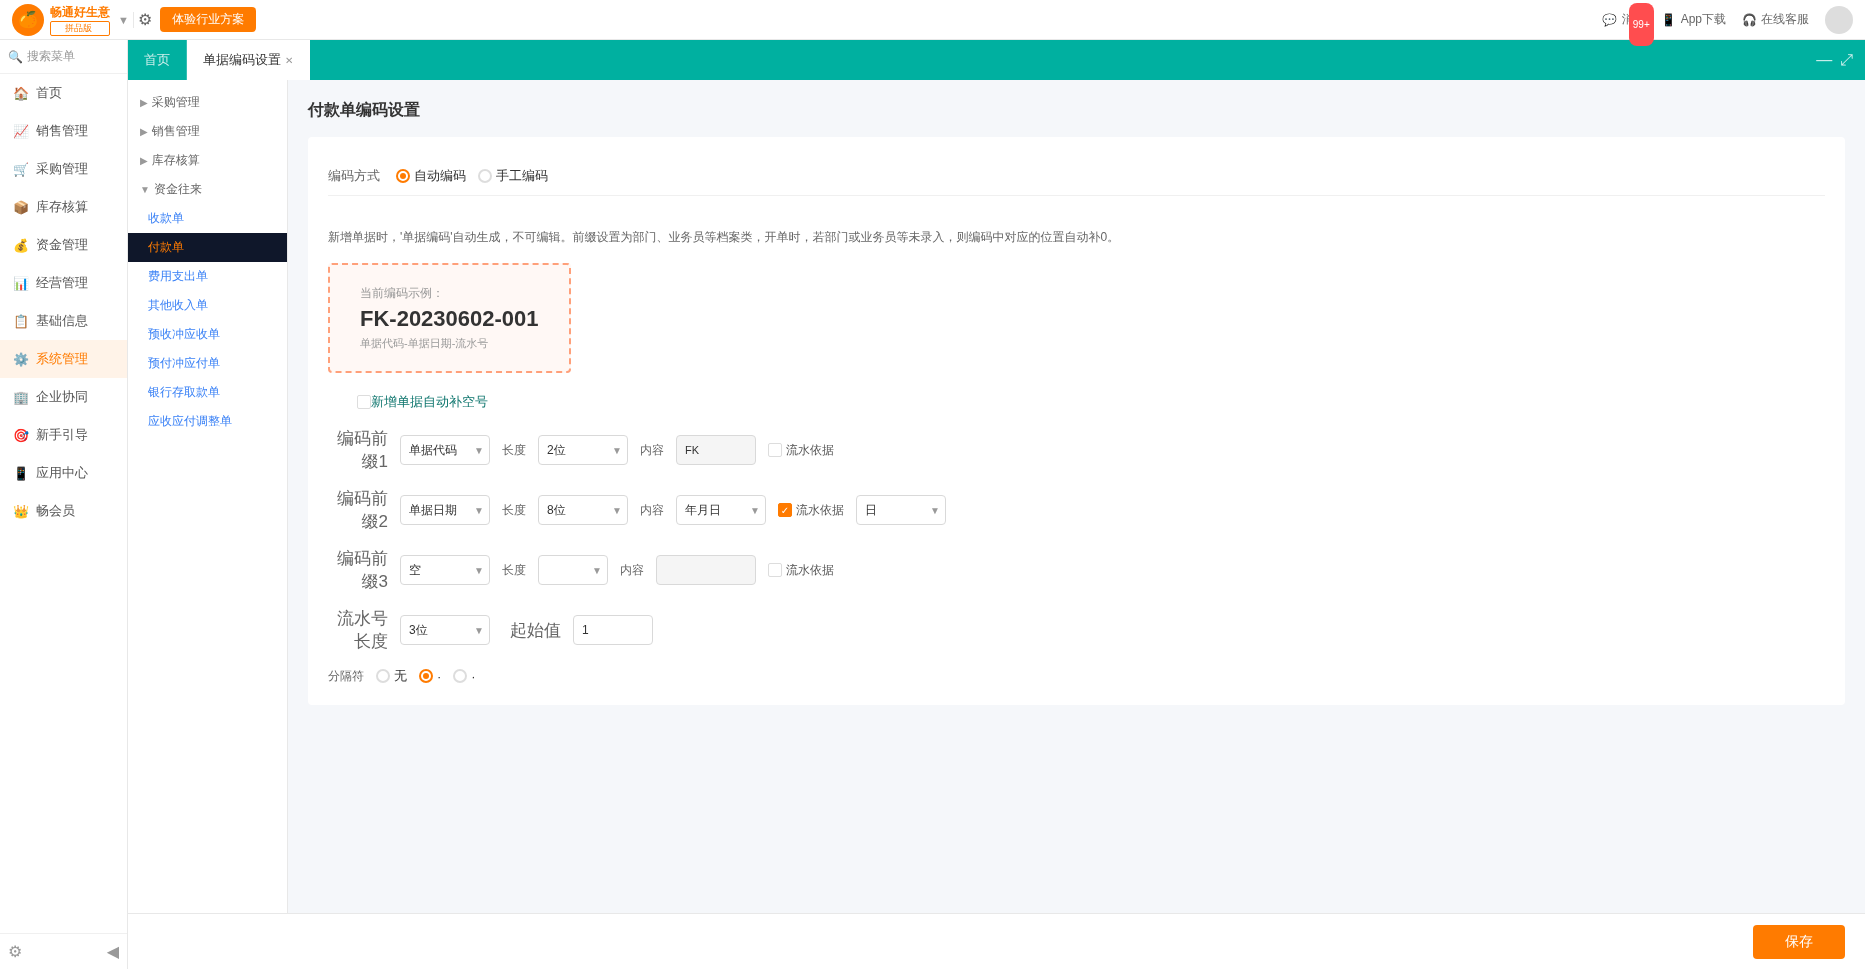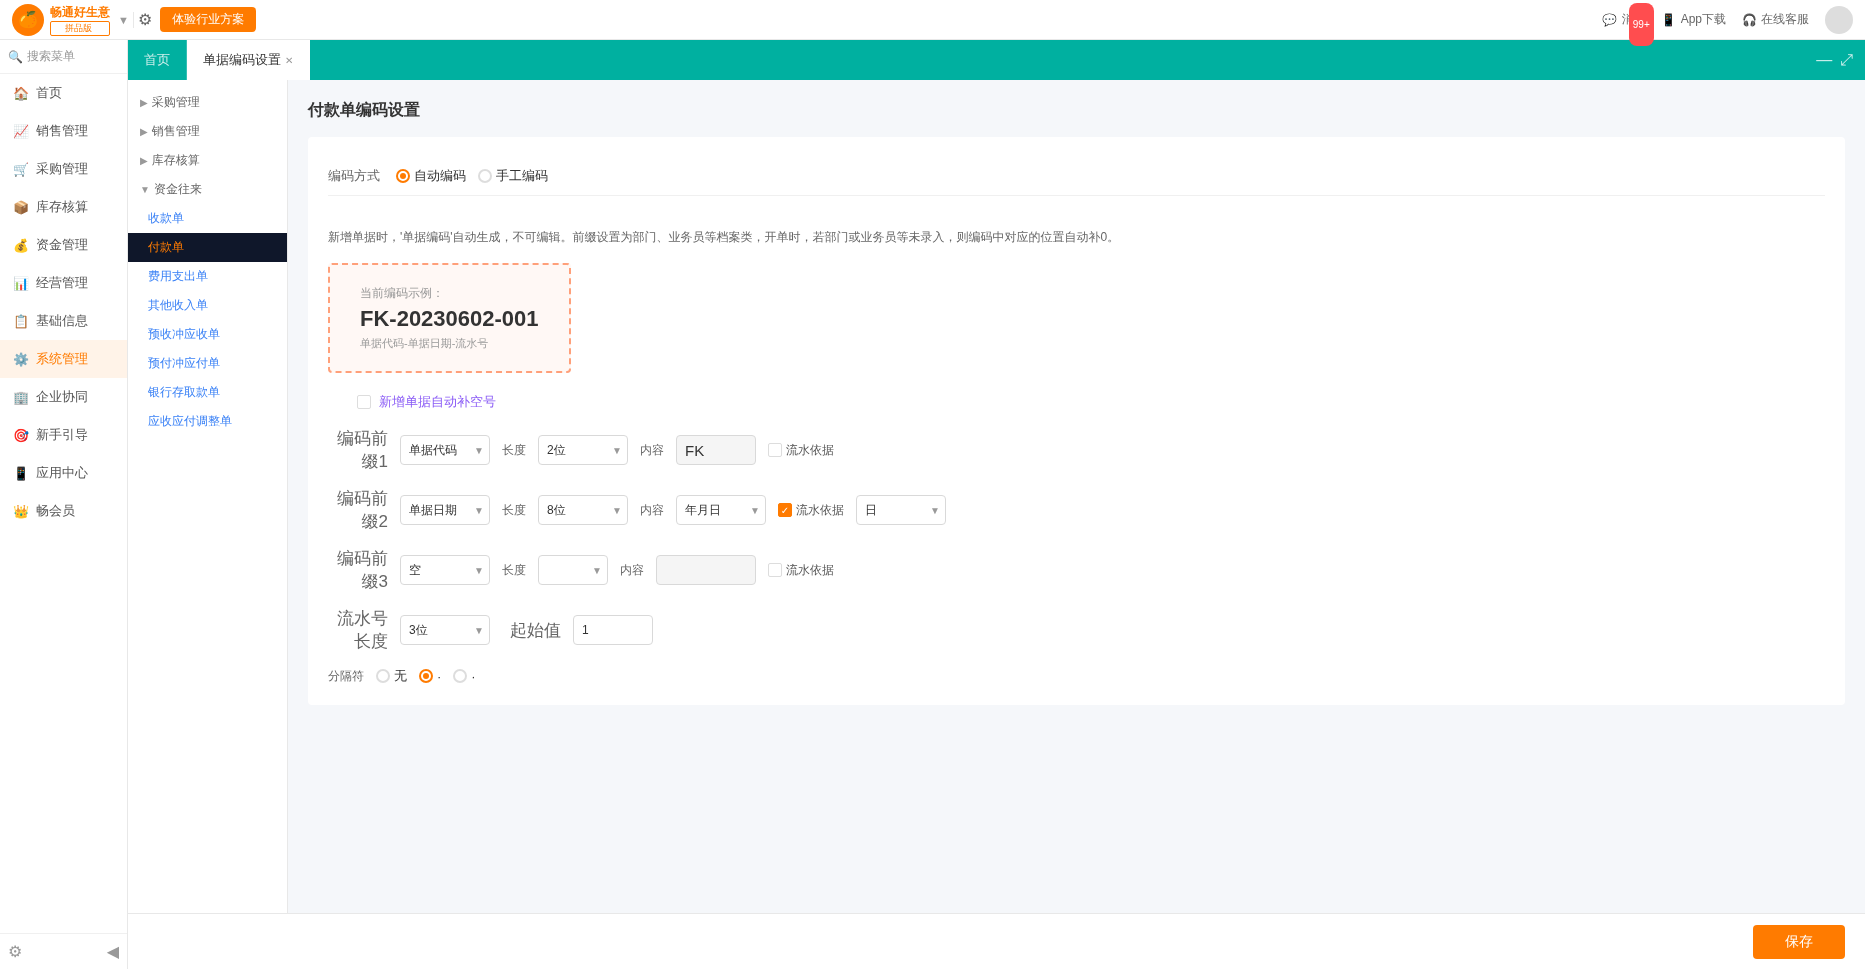--- a/index.html
+++ b/index.html
@@ -71,35 +71,35 @@
     
     .info-text { font-size: 12px; color: #666; margin-bottom: 16px; line-height: 1.6; }
 
     
     .preview-box { border: 2px dashed #ffa07a; background: #fff8f5; border-radius: 4px; padding: 20px 30px; display: inline-block; margin-bottom: 20px; }
     .preview-label { font-size: 12px; color: #999; margin-bottom: 4px; }
     .preview-code { font-size: 22px; font-weight: 600; color: #333; }
     .preview-format { font-size: 11px; color: #999; margin-top: 4px; }
 
     
-    .checkbox-row { display: flex; align-items: center; gap: 8px; margin-bottom: 16px; font-size: 13px; color: #8b5cf6; padding-left: 29px; }
+    .checkbox-row { display: flex; align-items: center; gap: 0; margin-bottom: 16px; font-size: 13px; color: #0f766e; padding-left: 29px; }
     .checkbox-box { width: 14px; height: 14px; border: 1px solid #ddd; border-radius: 2px; cursor: pointer; display: flex; align-items: center; justify-content: center; }
     .checkbox-box.checked { background: #ff7b00; border-color: #ff7b00; color: white; font-size: 10px; }
 
     
     .form-row { display: flex; align-items: center; gap: 12px; margin-bottom: 14px; flex-wrap: wrap; }
     .form-label { color: #666; font-size: 17px; width: 60px; text-align: right; flex-shrink: 0; }
     .select-wrapper { position: relative; display: inline-flex; align-items: center; }
     .select-wrapper select { height: 30px; border: 1px solid #d9d9d9; border-radius: 4px; padding: 0 24px 0 8px; font-size: 12px; color: #333; background: #fff; cursor: pointer; min-width: 90px; appearance: none; }
     .select-arrow { position: absolute; right: 6px; top: 50%; transform: translateY(-50%); color: #999; font-size: 10px; pointer-events: none; }
     .form-input { height: 30px; border: 1px solid #d9d9d9; border-radius: 4px; padding: 0 8px; font-size: 12px; color: #333; background: #fff; }
     .form-input:read-only { background: #f5f5f5; color: #999; }
     .length-label { color: #666; font-size: 12px; flex-shrink: 0; }
     .content-label { color: #666; font-size: 12px; flex-shrink: 0; }
-    .content-value { min-width: 80px; height: 30px; border: 1px solid #d9d9d9; border-radius: 4px; padding: 0 8px; font-size: 15px; color: #333; background: #f5f5f5; display: flex; align-items: center; }
+    .content-value { min-width: 80px; height: 30px; border: 1px solid #d9d9d9; border-radius: 4px; padding: 0 8px; font-size: 11px; color: #333; background: #f5f5f5; display: flex; align-items: center; }
     .serial-checkbox { display: flex; align-items: center; gap: 4px; font-size: 12px; color: #555; flex-shrink: 0; text-align: right; }
 
     
     .separator-row { display: flex; align-items: center; gap: 12px; margin-top: 8px; }
     .sep-label { color: #666; font-size: 12px; }
     .sep-radio-group { display: flex; align-items: center; gap: 12px; }
     .sep-radio { display: flex; align-items: center; gap: 4px; cursor: pointer; font-size: 13px; }
 
     
     .footer { height: 56px; background: #fff; border-top: 1px solid #e8e8e8; display: flex; align-items: center; justify-content: flex-end; padding: 0 20px; flex-shrink: 0; }

